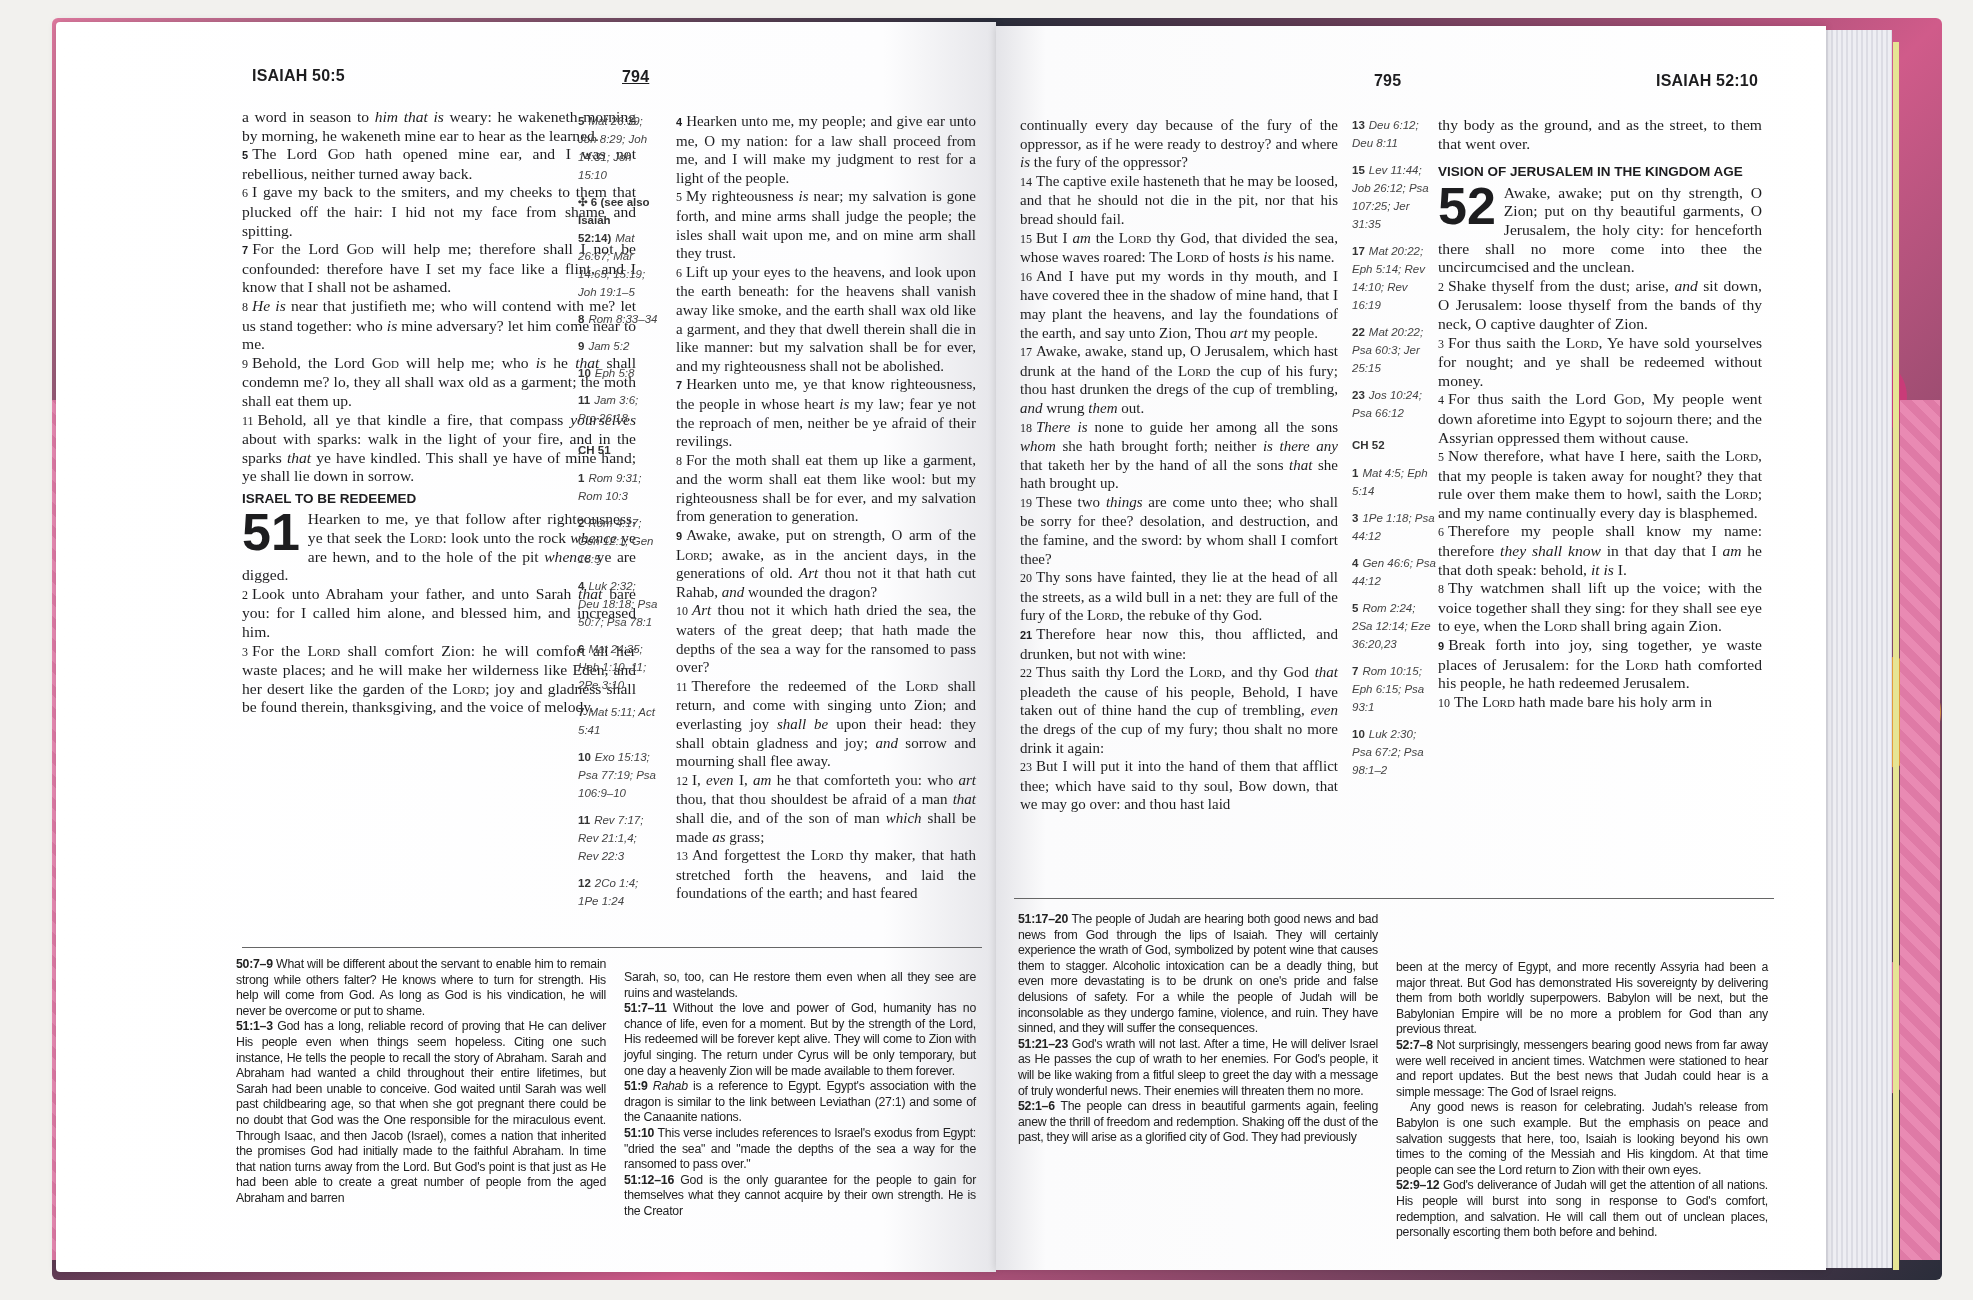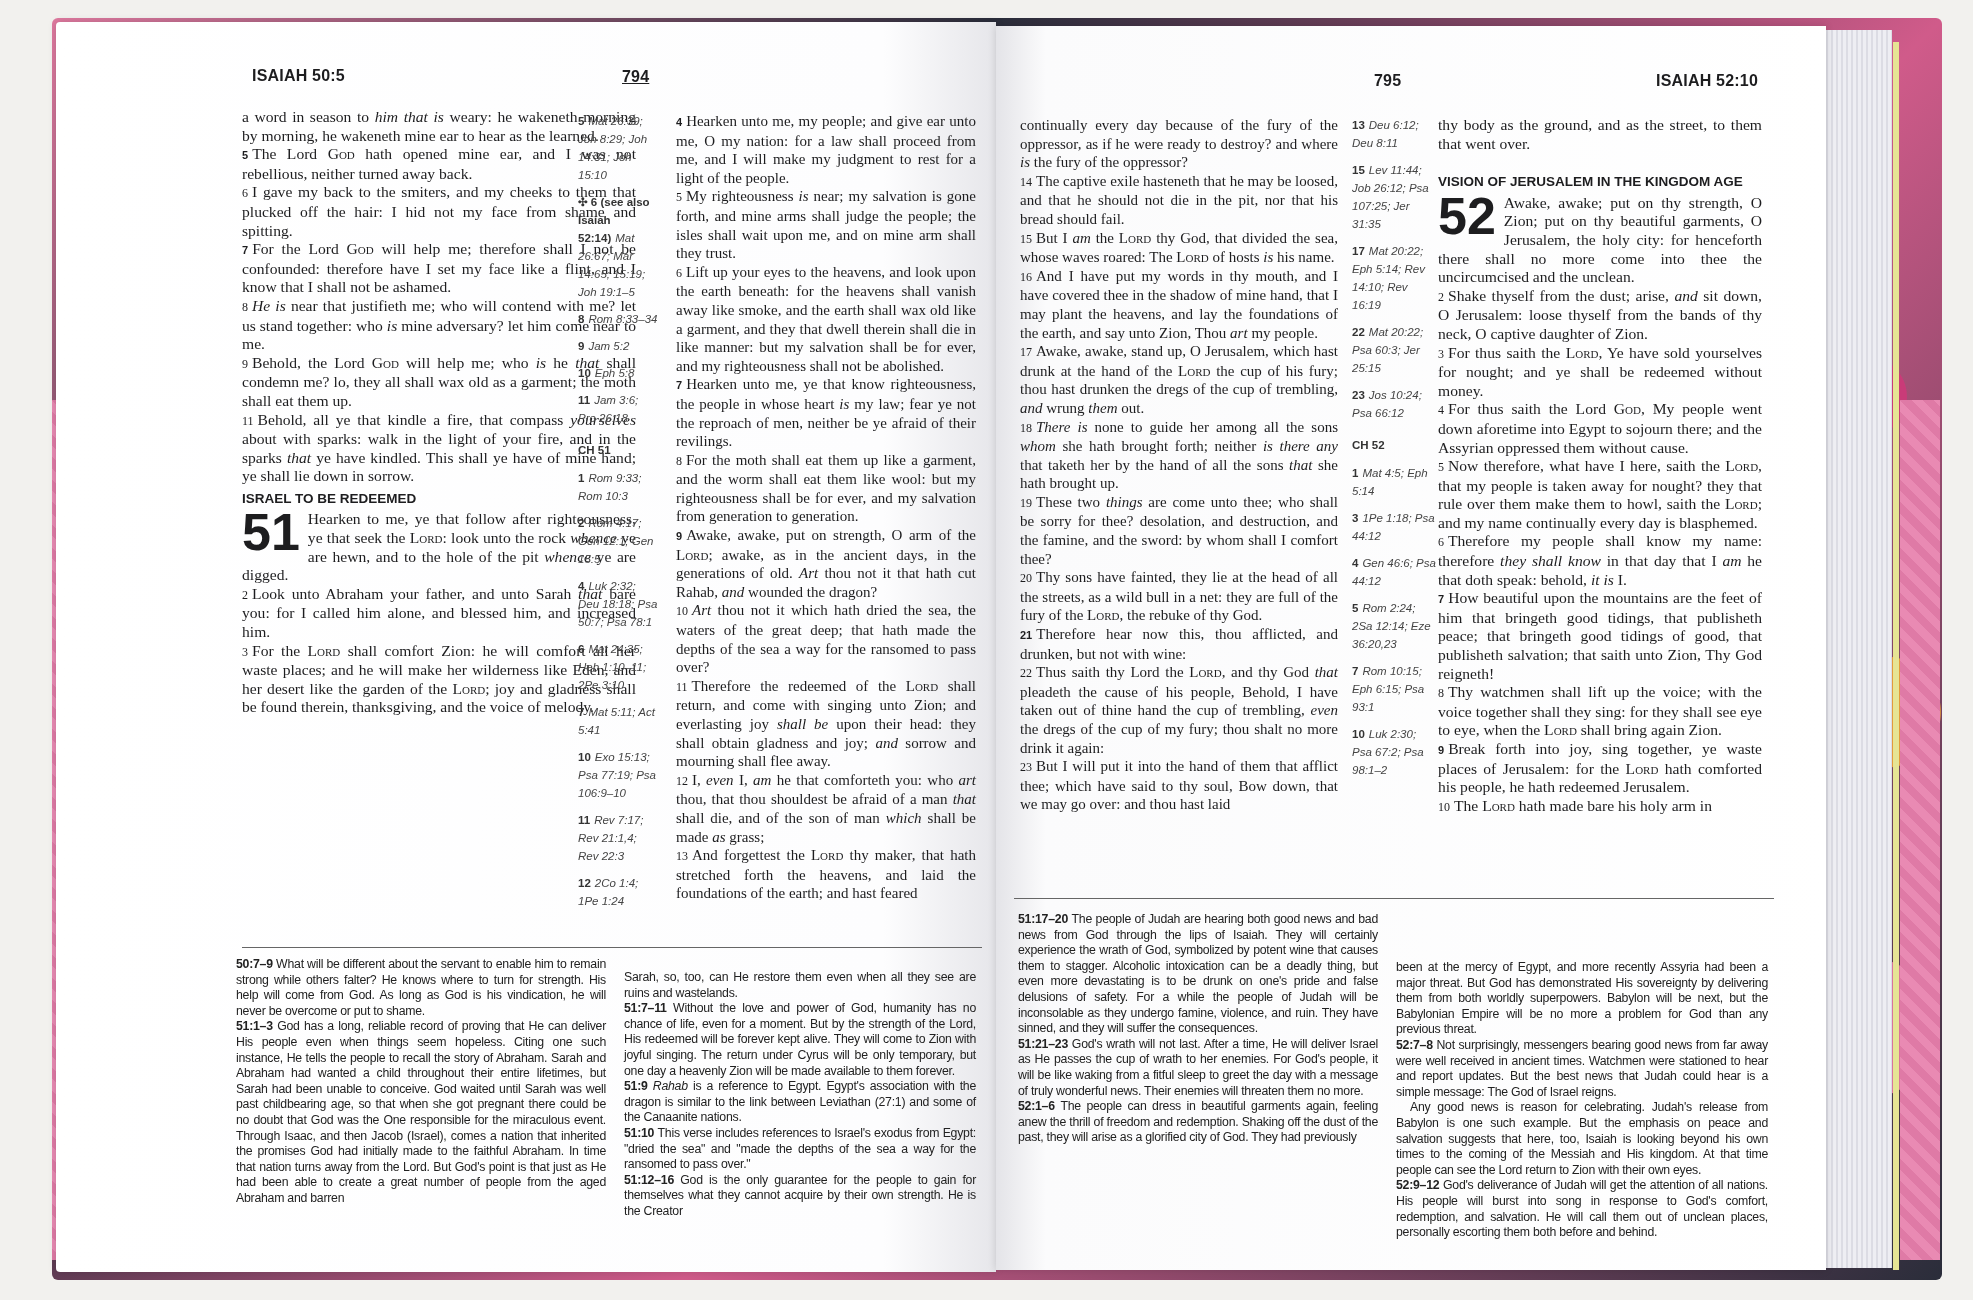--- a/index.html
+++ b/index.html
@@ -74,21 +74,21 @@
     <div id="l-xrefs">
         <div class="ref"><b>5</b><i>Mat 26:39; Joh 8:29; Joh 14:31; Joh 15:10</i></div>
         <div class="ref"><b>✣ 6 (see also Isaiah 52:14)</b><i>Mat 26:67; Mar 14:65; 15:19; Joh 19:1–5</i></div>
         <div class="ref"><b>8</b><i>Rom 8:33–34</i></div>
         <div class="ref"><b>9</b><i>Jam 5:2</i></div>
         <div class="ref"><b>10</b><i>Eph 5:8</i></div>
         <div class="ref"><b>11</b><i>Jam 3:6; Pro 26:18</i></div>
       </div>
     <div class="ch">CH 51</div>
     <div id="l-xrefs-ch">
-        <div class="ref"><b>1</b><i>Rom 9:33; Rom 10:3</i></div>
+        <div class="ref"><b>1</b><i>Rom 9:31; Rom 10:3</i></div>
         <div class="ref"><b>2</b><i>Rom 4:17; Gen 12:1; Gen 15:5</i></div>
         <div class="ref"><b>4</b><i>Luk 2:32; Deu 18:18; Psa 50:7; Psa 78:1</i></div>
         <div class="ref"><b>6</b><i>Mat 24:35; Heb 1:10–11; 2Pe 3:10</i></div>
         <div class="ref"><b>7</b><i>Mat 5:11; Act 5:41</i></div>
         <div class="ref"><b>10</b><i>Exo 15:13; Psa 77:19; Psa 106:9–10</i></div>
         <div class="ref"><b>11</b><i>Rev 7:17; Rev 21:1,4; Rev 22:3</i></div>
         <div class="ref"><b>12</b><i>2Co 1:4; 1Pe 1:24</i></div>
       </div>
   </div>
 
@@ -161,30 +161,29 @@
         <div class="ref"><b>5</b><i>Rom 2:24; 2Sa 12:14; Eze 36:20,23</i></div>
         <div class="ref"><b>7</b><i>Rom 10:15; Eph 6:15; Psa 93:1</i></div>
         <div class="ref"><b>10</b><i>Luk 2:30; Psa 67:2; Psa 98:1–2</i></div>
       </div>
   </div>
 
   <div class="text" style="left:442px;top:90px;width:324px;">
     <div id="r-col2a">
         <p><span>thy body as the ground, and as the street, to them that went over.</span></p>
       </div>
-    <div class="heading" style="margin-top:20px;">VISION OF JERUSALEM IN THE KINGDOM AGE</div>
+    <div class="heading" style="margin-top:10px;">VISION OF JERUSALEM IN THE KINGDOM AGE</div>
     <div class="chap">52</div>
     <div id="r-col2">
         <p><span>Awake, awake; put on thy strength, O Zion; put on thy beautiful garments, O Jerusalem, the holy city: for henceforth there shall no more come into thee the uncircumcised and the unclean.</span></p>
         <p><span class="vn l">2</span><span>Shake thyself from the dust; arise, <i>and</i> sit down, O Jerusalem: loose thyself from the bands of thy neck, O captive daughter of Zion.</span></p>
         <p><span class="vn l">3</span><span>For thus saith the L<span class="sc">ord</span>, Ye have sold yourselves for nought; and ye shall be redeemed without money.</span></p>
         <p><span class="vn l">4</span><span>For thus saith the Lord G<span class="sc">od</span>, My people went down aforetime into Egypt to sojourn there; and the Assyrian oppressed them without cause.</span></p>
         <p><span class="vn l">5</span><span>Now therefore, what have I here, saith the L<span class="sc">ord</span>, that my people is taken away for nought? they that rule over them make them to howl, saith the L<span class="sc">ord</span>; and my name continually every day is blasphemed.</span></p>
         <p><span class="vn l">6</span><span>Therefore my people shall know my name: therefore <i>they shall know</i> in that day that I <i>am</i> he that doth speak: behold, <i>it is</i> I.</span></p>
-        <p><span class="vn">7</span><span>How beautiful upon the mountains are the feet of him that bringeth good tidings, that publisheth peace; that bringeth good tidings of good, that publisheth salvation; that saith unto Zion, Thy God reigneth!</span></p>
         <p><span class="vn l">8</span><span>Thy watchmen shall lift up the voice; with the voice together shall they sing: for they shall see eye to eye, when the L<span class="sc">ord</span> shall bring again Zion.</span></p>
         <p><span class="vn">9</span><span>Break forth into joy, sing together, ye waste places of Jerusalem: for the L<span class="sc">ord</span> hath comforted his people, he hath redeemed Jerusalem.</span></p>
         <p><span class="vn l">10</span><span>The L<span class="sc">ord</span> hath made bare his holy arm in</span></p>
       </div>
   </div>
 
   <div class="rule" style="left:18px;top:872px;width:760px;"></div>
   <div class="notes" style="left:22px;top:886px;width:360px;">
       <div id="r-n1">
         <p><b>51:17–20 </b><span>The people of Judah are hearing both good news and bad news from God through the lips of Isaiah. They will certainly experience the wrath of God, symbolized by potent wine that causes them to stagger. Alcoholic intoxication can be a deadly thing, but even more devastating is to be drunk on one's pride and false delusions of safety. For a while the people of Judah will be inconsolable as they undergo famine, violence, and ruin. They have sinned, and they will suffer the consequences.</span></p>

